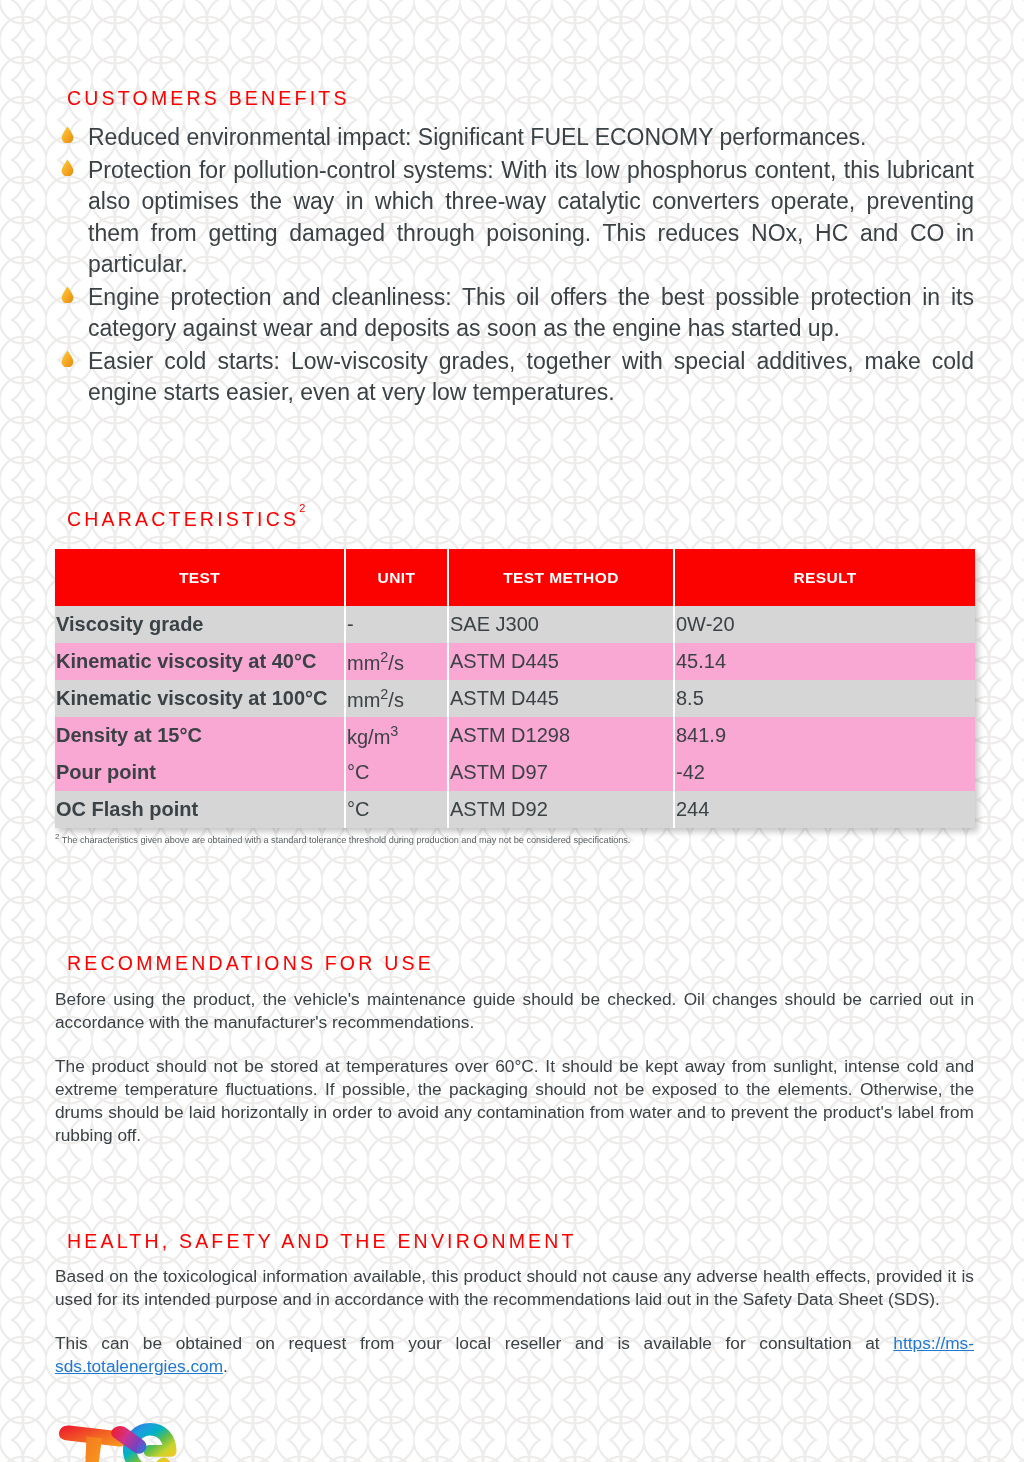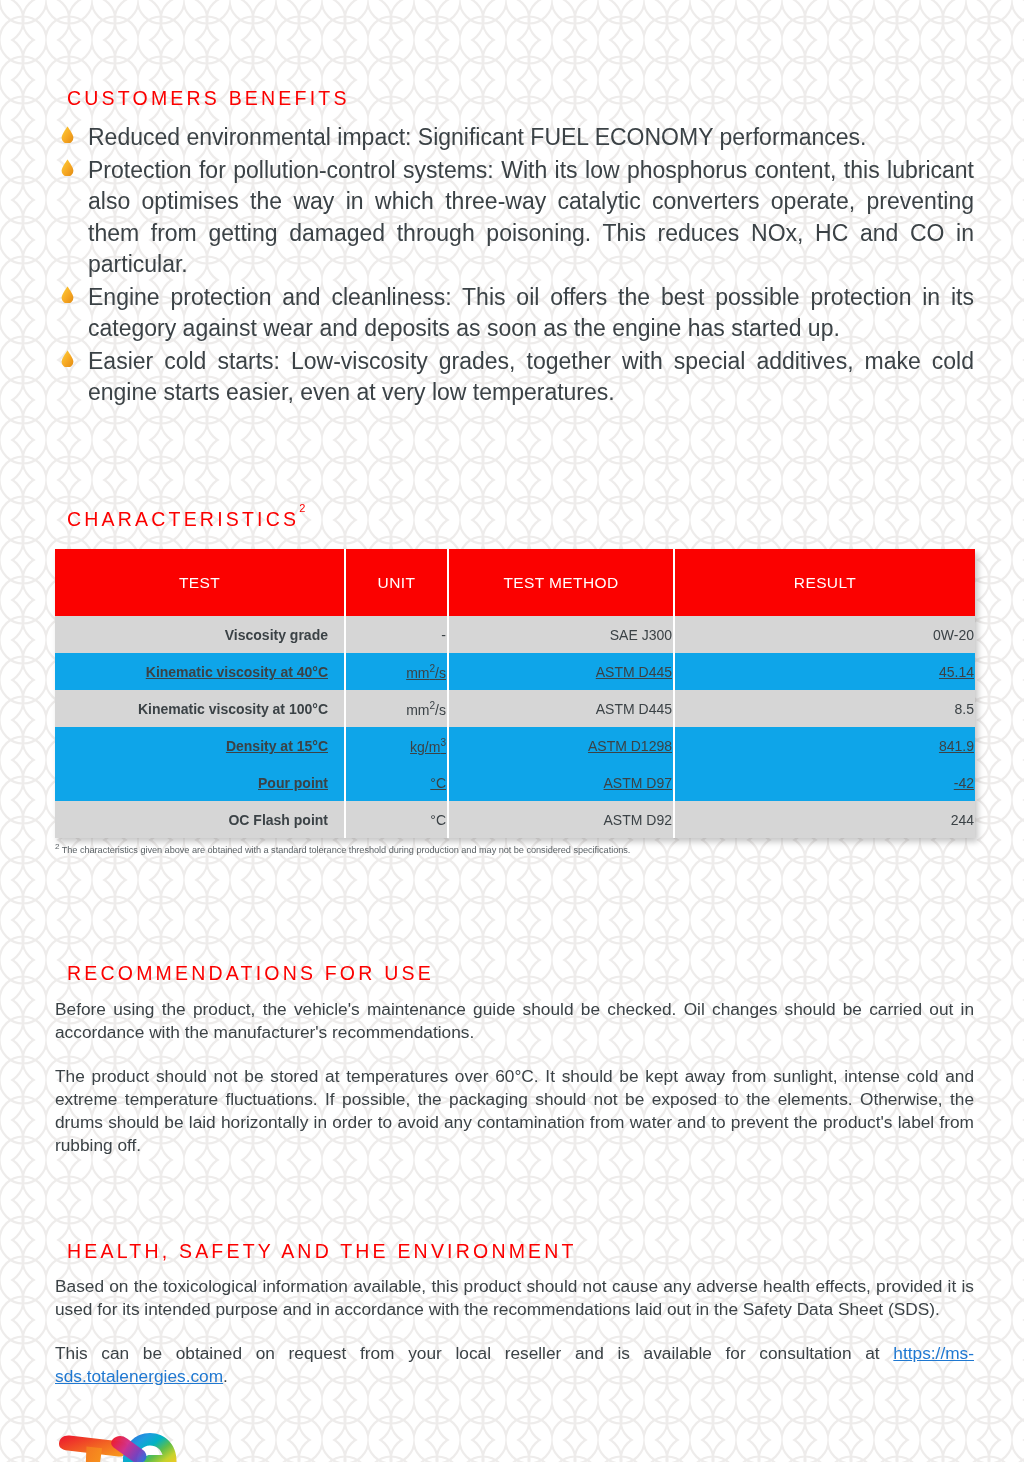--- a/index.html
+++ b/index.html
@@ -83,44 +83,44 @@
   }
   table.characteristics col.c1 { width: 290px; }
   table.characteristics col.c2 { width: 103px; }
   table.characteristics col.c3 { width: 226px; }
   table.characteristics col.c4 { width: 301px; }
 
   table.characteristics thead th {
     background: #fb0100;
     color: #ffffff;
     font-size: 15.5px;
-    font-weight: normal;
+    font-weight: bold;
     letter-spacing: 0.4px;
-    height: 67px;
+    height: 57px;
     vertical-align: middle;
     text-align: center;
     border-right: 2px solid #ffffff;
   }
   table.characteristics thead th:last-child { border-right: none; }
 
   table.characteristics tbody td {
     height: 37px;
-    font-size: 14px;
+    font-size: 20px;
     vertical-align: middle;
-    text-align: right;
+    text-align: left;
     border-right: 2px solid #ffffff;
     color: #3b4246;
   }
   table.characteristics tbody td:last-child { border-right: none; }
   table.characteristics tbody td.label {
     font-weight: bold;
     padding-right: 16px;
   }
   table.characteristics tbody tr.odd td { background: #d6d6d6; }
-  table.characteristics tbody tr.even td { background: #0ea5e9; text-decoration: underline; }
+  table.characteristics tbody tr.even td { background: #f9a8d4; }
 
   sup.u, sub.u { font-size: 0.72em; }
 
   .footnote {
     font-size: 9.2px;
     color: #5a6165;
     margin: 4px 0 0 0;
     line-height: 1.3;
     letter-spacing: -0.05px;
   }

